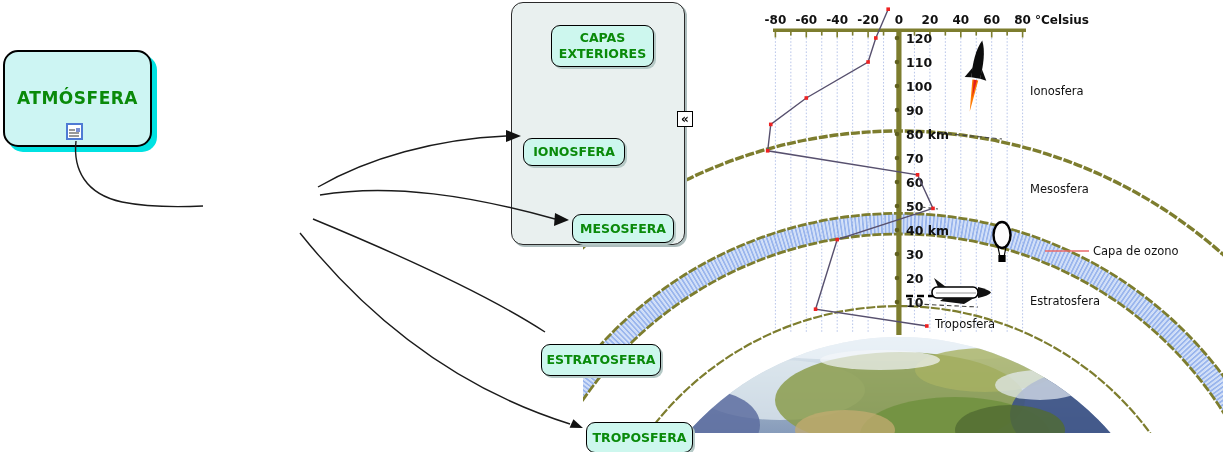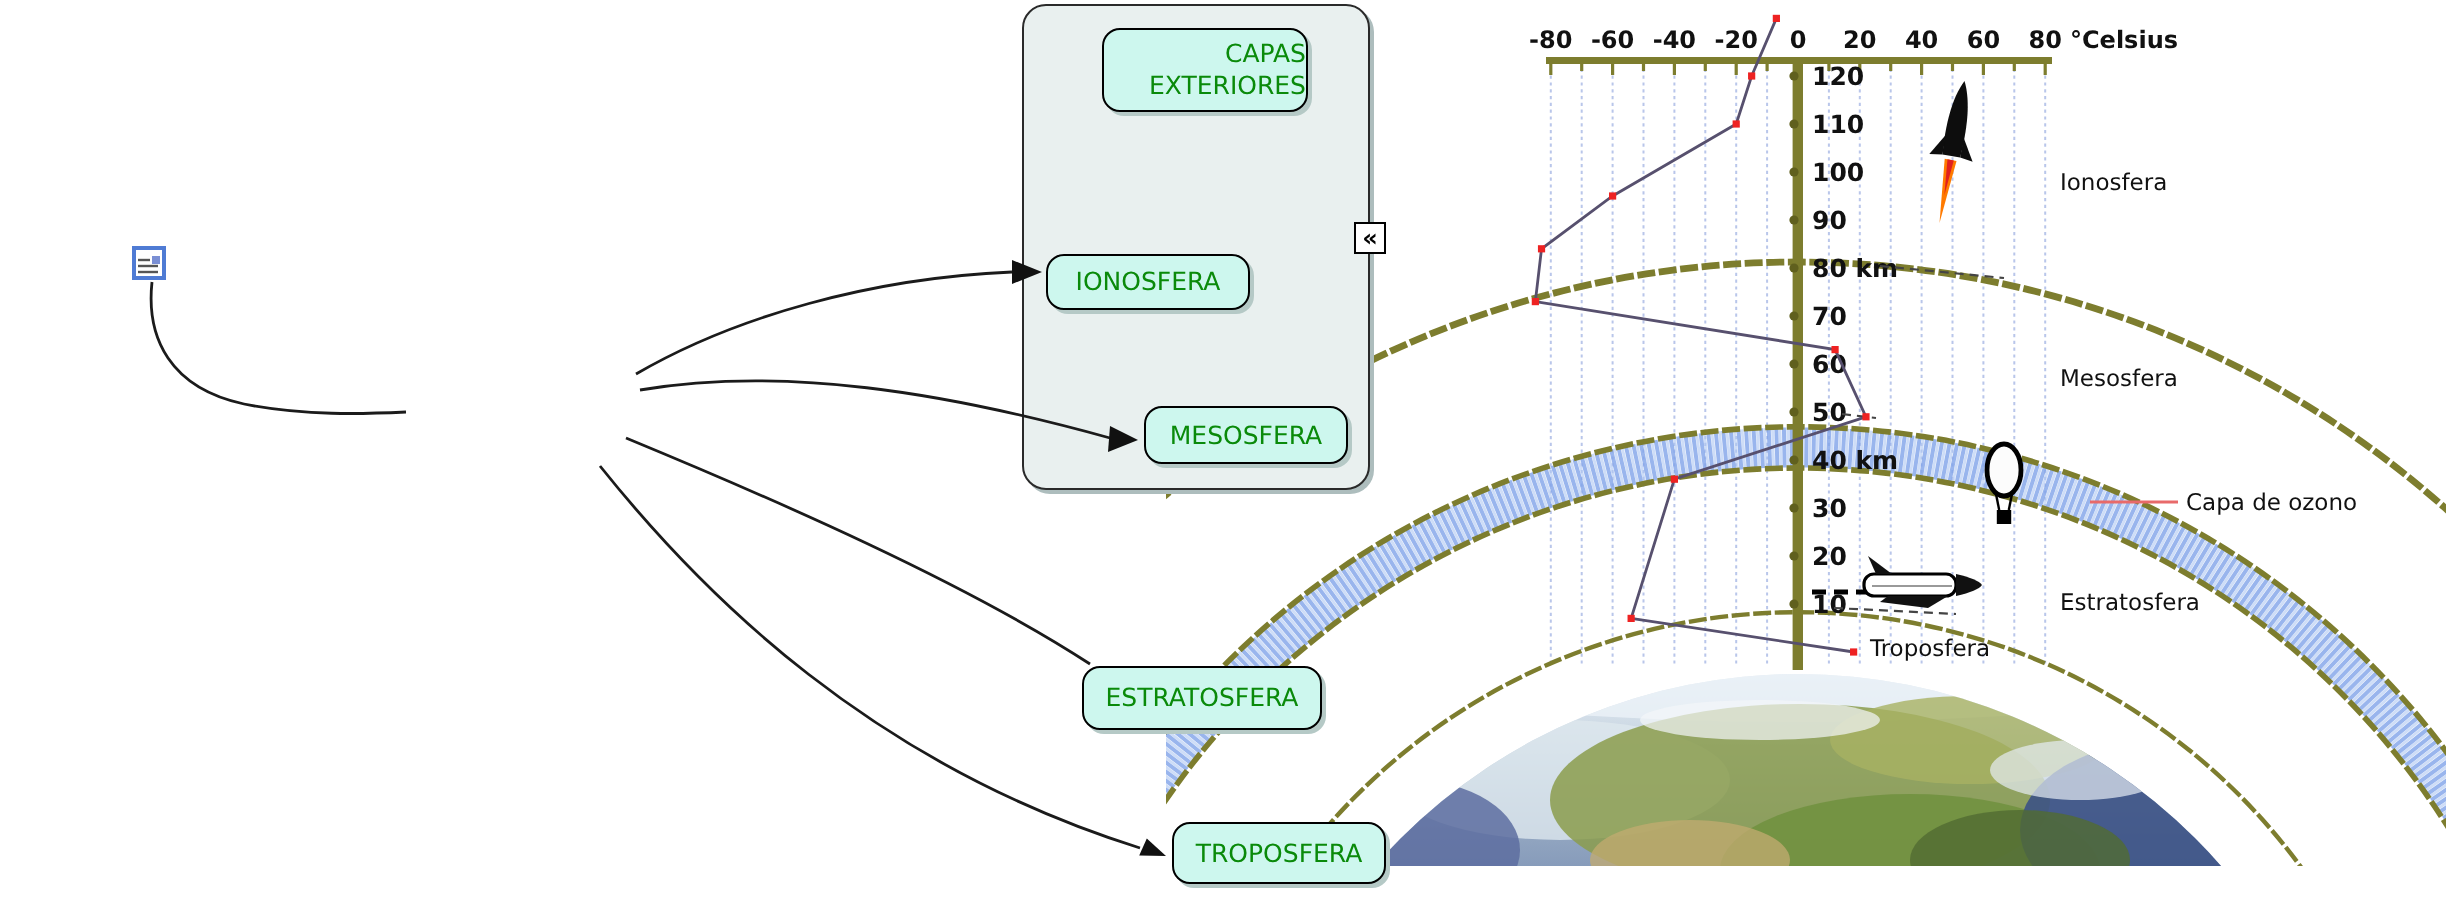--- a/index.html
+++ b/index.html
@@ -5,22 +5,22 @@
   html,body{margin:0;padding:0;background:#fff;font-family:"DejaVu Sans",sans-serif;}
   #canvas{position:relative;width:1223px;height:452px;background:#fff;overflow:hidden;}
 
   svg{position:absolute;}
   #diagram{left:583px;top:0;width:640px;height:433px;z-index:1;}
   #connectors{left:0;top:0;width:1223px;height:452px;z-index:5;pointer-events:none;}
   #diagram text{font-family:"DejaVu Sans",sans-serif;}
 
   .node{position:absolute;z-index:3;background:#cdf7ee;border:1.5px solid #000;
         border-radius:9px;display:flex;align-items:center;justify-content:center;
-        color:#0a8a0a;font-weight:normal;font-size:12.5px;text-align:right;line-height:1.25;
-        box-shadow:2px 2px 0 #b5c9c6;cursor:default;}
+        color:#0a8a0a;font-weight:bold;font-size:12.5px;text-align:center;line-height:1.25;
+        box-shadow:2px 2px 0 #b5c9c6;cursor:default;margin-top:11px;}
   #root-node{left:3px;top:39px;width:145px;height:93px;border:2px solid #000;border-radius:15px;
         font-size:17px;letter-spacing:.5px;background:#cdf5f3;box-shadow:5px 5px 0 #00e2e2;}
   #group-box{position:absolute;z-index:2;left:511px;top:2px;width:172px;height:241px;
         background:#e9f0ef;border:1.5px solid #2a2a2a;border-radius:12px;box-shadow:2px 2px 0 #adbdbd;}
   #node-capas{left:551px;top:14px;width:101px;height:40px;}
   #node-iono{left:523px;top:127px;width:100px;height:26px;}
   #node-meso{left:572px;top:203px;width:100px;height:27px;}
   #node-estrato{left:541px;top:333px;width:118px;height:30px;}
   #node-tropo{left:586px;top:411px;width:105px;height:29px;}
 
@@ -203,20 +203,23 @@
       <rect x="32" y="7" width="46" height="11" rx="5" fill="#fff" stroke="#000" stroke-width="1.6"></rect>
       <path d="M78,7 Q89,9.5 91,12.5 Q89,15.5 78,18 Z" fill="#111"></path>
       <polygon points="38,7 34,-2 46,7" fill="#111"></polygon>
       <polygon points="44,18 74,18 64,24 40,21" fill="#111"></polygon>
       <line x1="36" y1="13" x2="76" y2="13" stroke="#999" stroke-width="1"></line>
     </g>
   </svg>
 
   <div id="group-box"></div>
 
+  <div class="node" id="root-node">
+    <span>ATMÓSFERA</span>
+  </div>
 
   <div id="note-icon" title="">
     <svg width="13" height="13" viewBox="0 0 13 13" style="position:static">
       <rect x="8" y="1" width="4" height="4" fill="#7a8fd4"></rect>
       <line x1="1" y1="3" x2="7" y2="3" stroke="#555" stroke-width="1.2"></line>
       <line x1="1" y1="6" x2="11" y2="6" stroke="#555" stroke-width="1.2"></line>
       <line x1="1" y1="9" x2="11" y2="9" stroke="#555" stroke-width="1.2"></line>
     </svg>
   </div>
 

